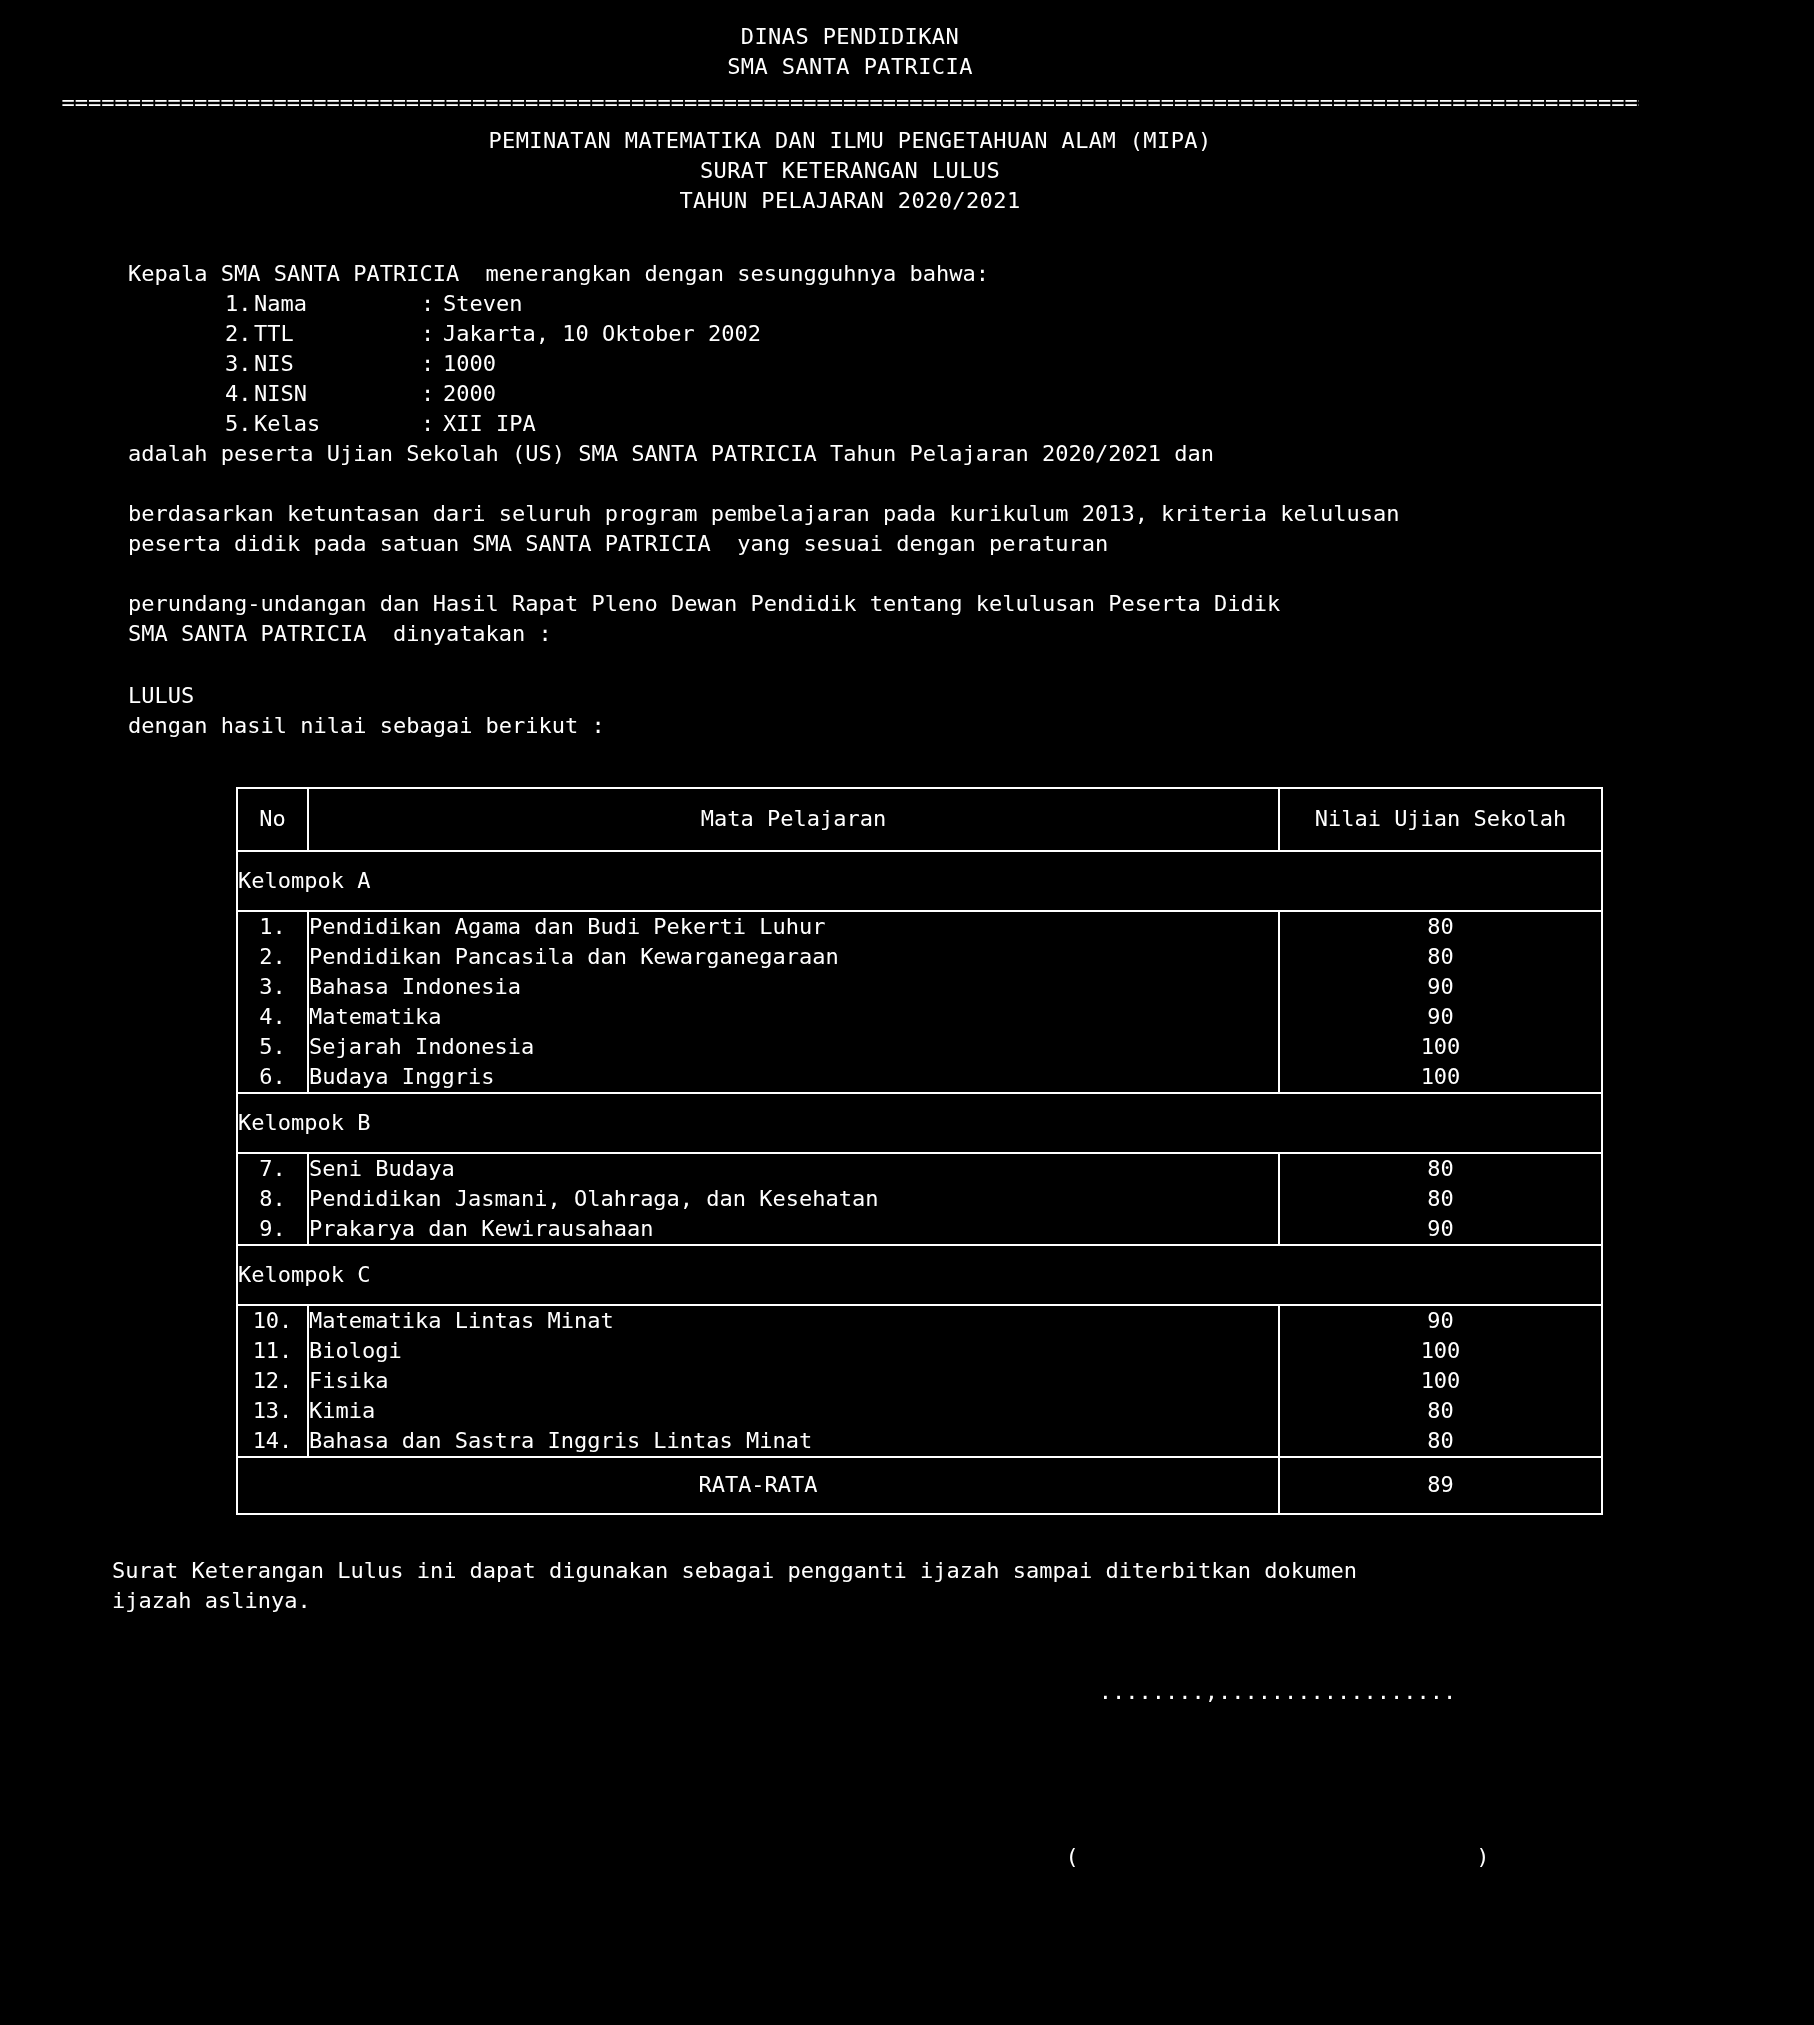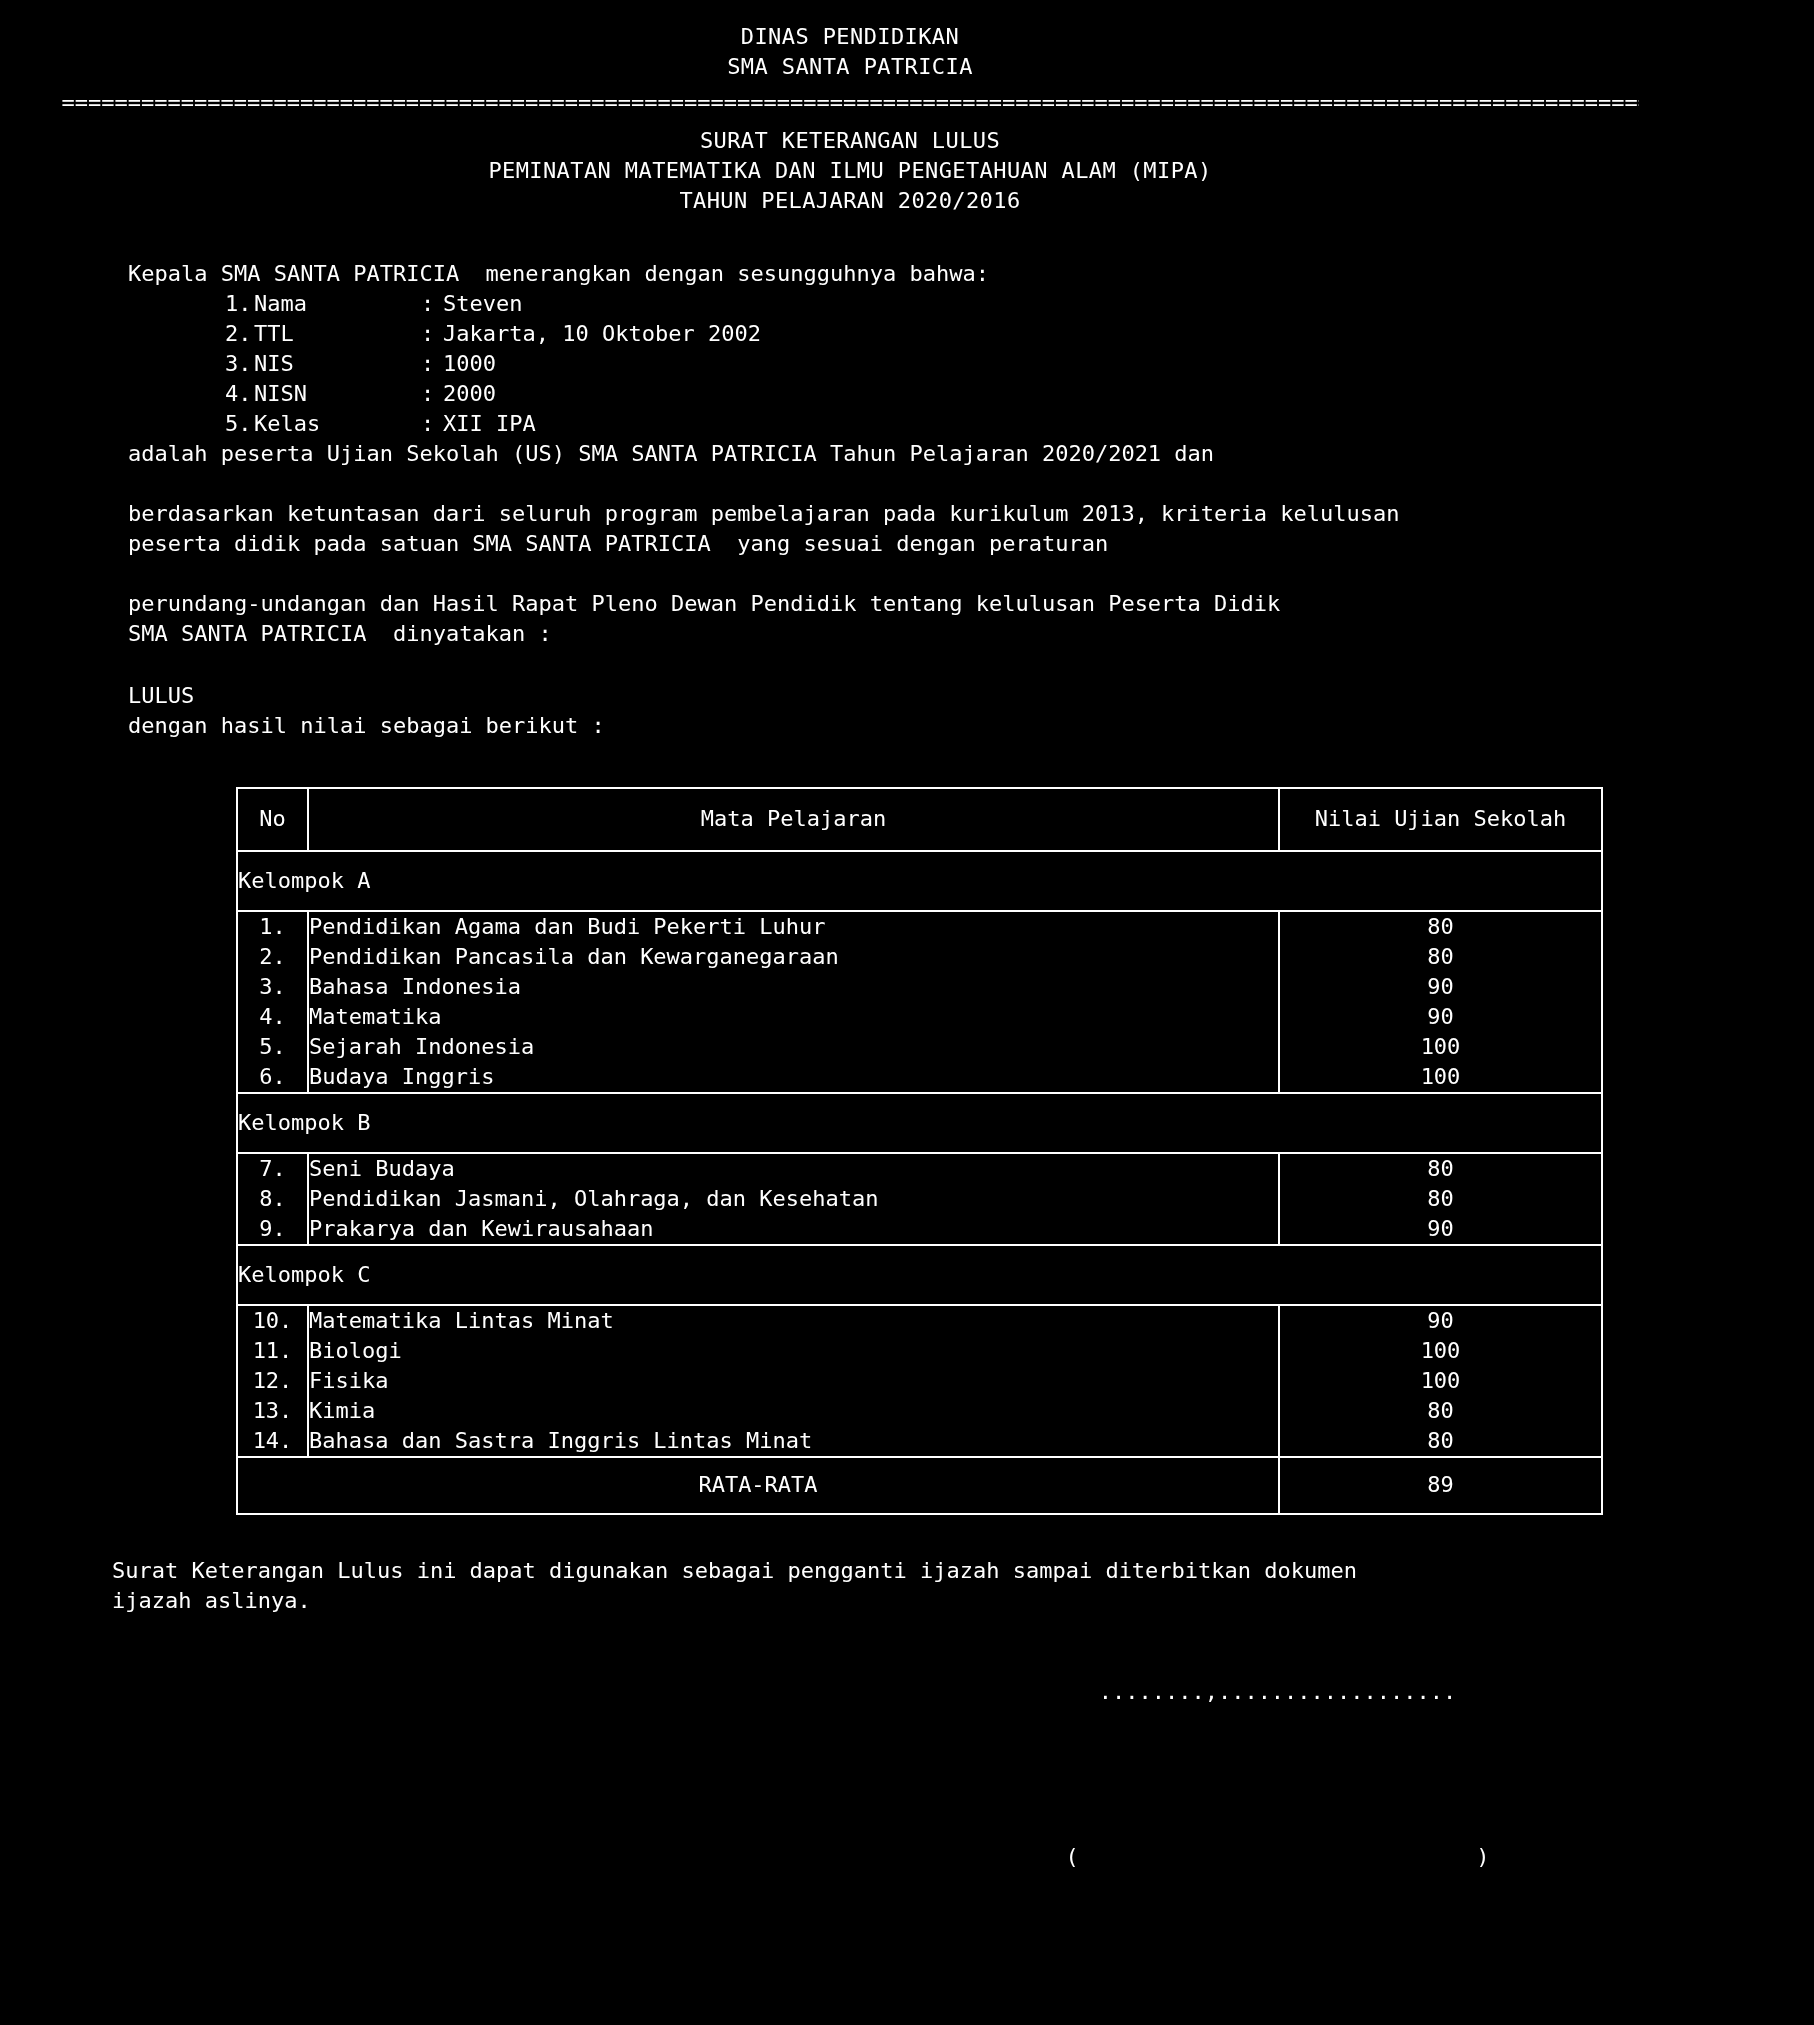--- a/index.html
+++ b/index.html
@@ -188,23 +188,23 @@
 <div class="page">
 
   <div class="letterhead">
     <div class="lh-line">DINAS PENDIDIKAN</div>
     <div class="lh-line">SMA SANTA PATRICIA</div>
   </div>
 
   <div class="rule-eq">=========================================================================================================================</div>
 
   <div class="doc-title">
+    <div class="dt-line">PEMINATAN MATEMATIKA DAN ILMU PENGETAHUAN ALAM (MIPA)</div>
     <div class="dt-line">SURAT KETERANGAN LULUS</div>
-    <div class="dt-line">PEMINATAN MATEMATIKA DAN ILMU PENGETAHUAN ALAM (MIPA)</div>
-    <div class="dt-line">TAHUN PELAJARAN 2020/2016</div>
+    <div class="dt-line">TAHUN PELAJARAN 2020/2021</div>
   </div>
 
   <div class="body-wrap">
 
     <div class="para">Kepala SMA SANTA PATRICIA  menerangkan dengan sesungguhnya bahwa:</div>
 
     <div class="ident-list">
 
       <div class="ident-row">
         <span class="ident-num">1.</span>

